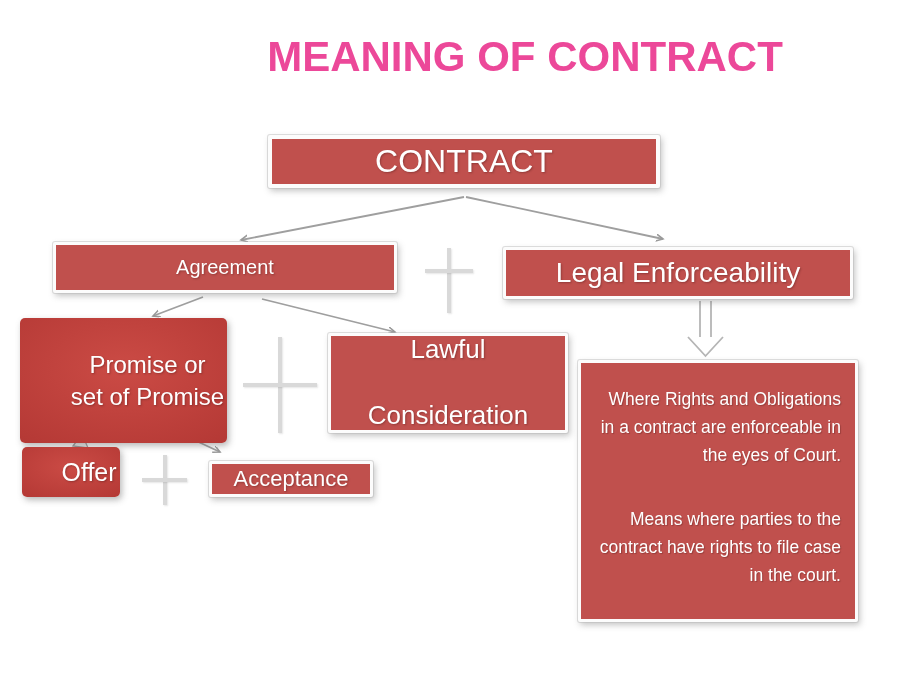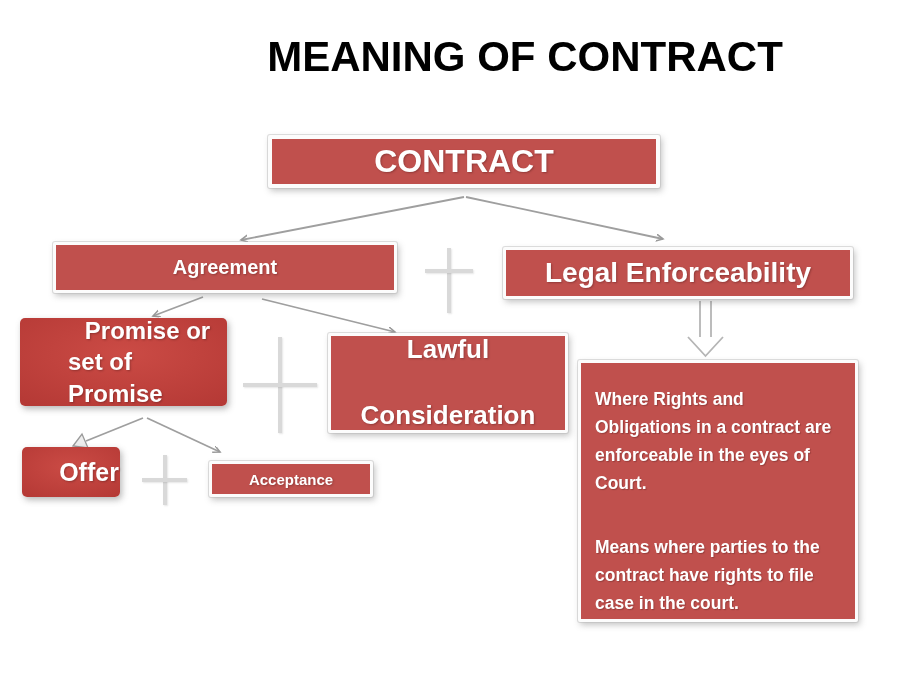--- a/index.html
+++ b/index.html
@@ -3,47 +3,47 @@
 <meta charset="utf-8">
 <style>
   html,body { margin:0; padding:0; }
   body { background:#e8e8e8; font-family:"Liberation Sans", sans-serif; }
   .slide {
     position:relative; width:900px; height:675px; background:#ffffff;
     overflow:hidden; margin:0 auto;
   }
   .page-title {
     position:absolute; left:225px; top:34px; width:600px; margin:0;
-    text-align:center; font-size:42px; font-weight:bold; color:#000000;
+    text-align:center; font-size:42px; font-weight:bold; color:#ec4899;
     letter-spacing:0px; line-height:1.1;
   }
   .connector-layer { position:absolute; left:0; top:0; width:900px; height:675px; pointer-events:none; }
 
   .node {
     position:absolute; box-sizing:border-box;
     display:flex; flex-direction:column; align-items:center; justify-content:center;
-    background:#c0504d; color:#ffffff; font-weight:bold; text-align:left;
+    background:#c0504d; color:#ffffff; font-weight:normal; text-align:right;
     text-shadow:1px 1px 2px rgba(60,20,20,0.35);
   }
   .bordered {
     border:3px solid #fcfcfc; border-radius:2px;
     box-shadow:0 0 0 1px rgba(185,185,185,0.45), 2px 3px 6px rgba(100,100,100,0.38);
   }
   .gradient {
     background:radial-gradient(130% 130% at 50% 40%, #cb4b45 0%, #b63a36 55%, #9d302e 100%);
     border-radius:5px;
     box-shadow:2px 3px 6px rgba(100,100,100,0.45);
   }
   .node-contract { left:268px; top:135px; width:392px; height:53px; font-size:32px; border-width:4px; }
   .node-agreement { left:53px; top:242px; width:344px; height:51px; font-size:20px; }
   .node-legal { left:503px; top:247px; width:350px; height:52px; font-size:28px; }
-  .node-promise { left:20px; top:318px; width:207px; height:88px; font-size:24px; line-height:1.3;padding-left:48px; }
+  .node-promise { left:20px; top:318px; width:207px; height:125px; font-size:24px; line-height:1.3;padding-left:48px; }
   .node-lawful { left:328px; top:333px; width:240px; height:100px; font-size:26px; line-height:1.3;gap:32px; }
   .node-offer { left:22px; top:447px; width:98px; height:50px; font-size:25px;padding-left:36px; }
-  .node-acceptance { left:209px; top:461px; width:164px; height:36px; font-size:15px; }
+  .node-acceptance { left:209px; top:461px; width:164px; height:36px; font-size:22px; }
   .node-desc {
     left:578px; top:360px; width:280px; height:262px;
     font-size:17.5px; line-height:1.6; justify-content:flex-start;
     padding:14px 6px; text-shadow:1px 1px 1px rgba(60,20,20,0.3);
   }
   .node-desc p { margin:8px; }
   .node-desc p + p { margin-top:28px; }
   .node .line { display:block; }
 
   .plus { position:absolute; }

